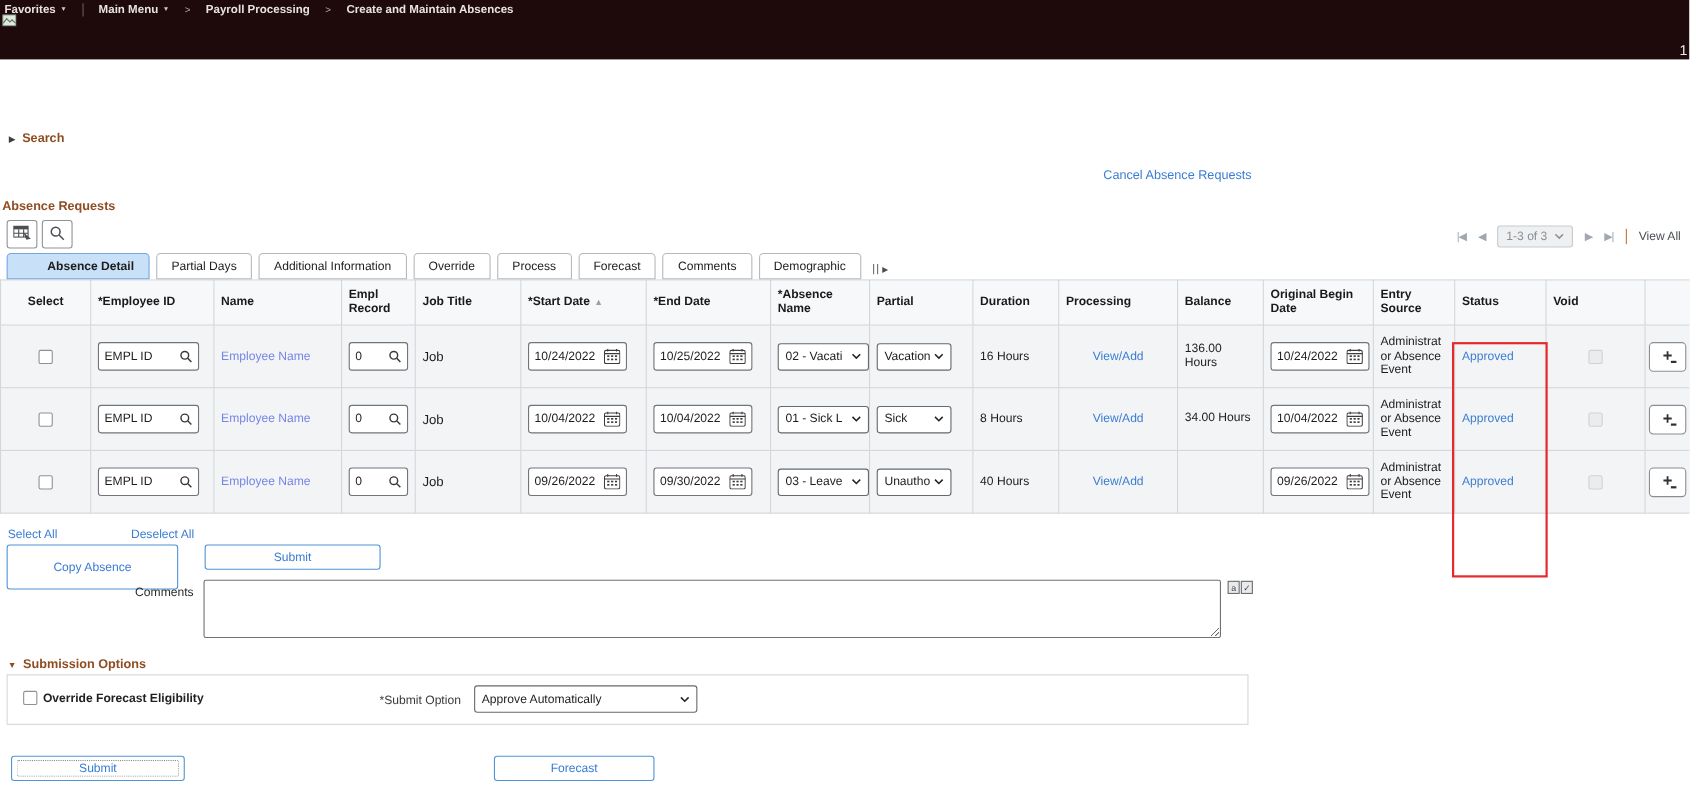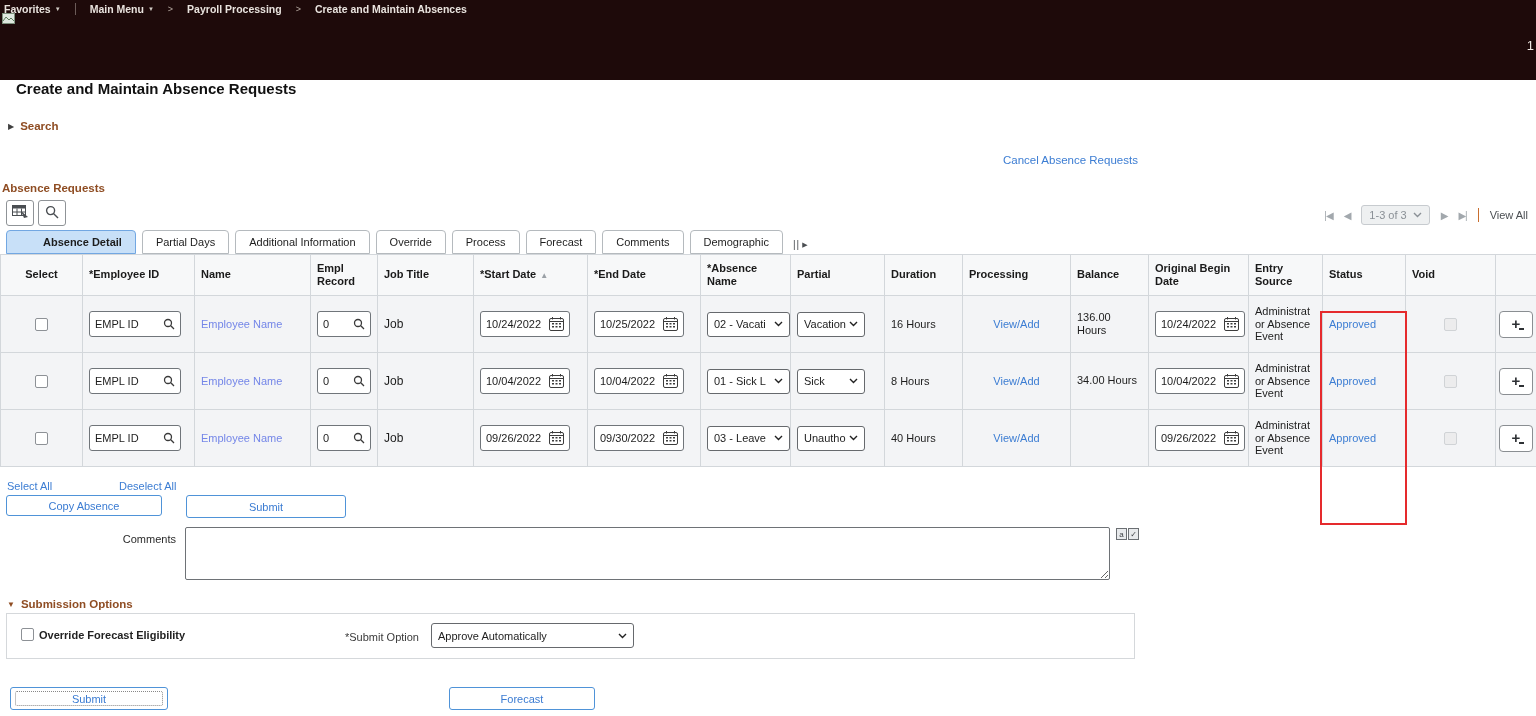--- a/index.html
+++ b/index.html
@@ -1,21 +1,21 @@
 <!DOCTYPE html>
 <html><head>
 <meta charset="utf-8">
 <style>
   * { margin:0; padding:0; box-sizing:border-box; }
   html,body { background:#fff; }
   body { font-family:"Liberation Sans","DejaVu Sans",sans-serif; font-size:11px; color:#1d1d1d; }
   .page { position:relative; width:1536px; height:716px; background:#fff; overflow:hidden; }
 
   
-  .topbar { position:absolute; left:0; top:0; width:1536px; height:80px; background:#1e0a0a; }
+  .topbar { position:absolute; left:0; top:0; width:1536px; height:54px; background:#1e0a0a; }
   .crumbs { display:flex; align-items:center; gap:8px; padding:3px 0 0 4px; color:#e9e3de; font-size:10.5px; font-weight:bold; }
   .crumb-btn { display:inline-flex; align-items:center; gap:4px; cursor:pointer; }
   .caret-down { font-size:6px; color:#cfc9c3; }
   .crumb-divider { width:1px; height:12px; background:#6b5b58; margin:0 6px; }
   .crumb-sep { color:#b9aca3; font-size:9px; font-weight:normal; margin:0 6px; }
   .crumb-link { cursor:pointer; }
   .topbar-one { position:absolute; right:2px; top:38px; color:#efe9e4; font-size:13px; }
   .img-placeholder { position:absolute; left:2px; top:13px; }
 
   
@@ -81,21 +81,21 @@
   .add-btn { position:relative; width:34px; height:27px; background:#fff; border:1px solid #8a8e92; border-radius:4px; cursor:pointer; display:inline-flex; align-items:center; justify-content:center; }
   .plusmark { font-size:15px; font-weight:600; color:#2e3135; line-height:1; margin-top:-2px; }
   .plusbar { position:absolute; right:8px; bottom:7px; width:5px; height:1.5px; background:#2e3135; }
 
   .red-box { position:absolute; left:1320px; top:57px; width:87px; height:214px; border:2px solid #e52a2d; pointer-events:none; }
 
   
   .sel-links { position:absolute; top:480px; font-size:11px; }
   .sel-all { left:7px; } .desel-all { left:119px; }
   .btn-blue { position:absolute; background:#fff; border:1px solid #4f93d8; border-radius:3px; color:#3a7bd2; font-size:11px; font-family:inherit; display:flex; align-items:center; justify-content:center; cursor:pointer; }
-  .btn-copy { left:6px; top:495px; width:156px; height:21px; }
+  .btn-copy { left:6px; top:495px; width:156px; height:41px; }
   .btn-delete { left:186px; top:495px; width:160px; height:23px; }
   .comments-label { position:absolute; left:56px; top:533px; width:120px; text-align:right; color:#2a2a2a; }
   .comments-area { position:absolute; left:185px; top:527px; width:925px; height:53px; border:1px solid #6e7276; border-radius:2px; font-family:inherit; font-size:11px; padding:3px; resize:both; }
   .comments-icons { position:absolute; left:1116px; top:528px; display:flex; gap:1px; }
   .mini-icon { width:11px; height:12px; border:1px solid #6b6f73; background:#e8eaec; color:#3e4246; font-size:8px; line-height:11px; text-align:center; cursor:pointer; }
 
   .submission-head { position:absolute; left:7px; top:598px; display:flex; align-items:center; gap:6px; cursor:pointer; }
   .submission-box { position:absolute; left:6px; top:613px; width:1129px; height:46px; border:1px solid #d5d8db; }
   .override-wrap { position:absolute; left:14px; top:14px; display:flex; align-items:center; gap:5px; font-weight:bold; color:#222; }
   .submit-opt-label { position:absolute; left:338px; top:17px; color:#3a3a3a; }
@@ -128,21 +128,20 @@
     </div>
     <span class="img-placeholder">
       <svg width="13" height="11" viewBox="0 0 13 11">
           <rect x="0.5" y="0.5" width="12" height="10" fill="#dfe8df" stroke="#7d917d"></rect>
           <path d="M1 8 L4 4 L7 7 L9 5 L12 8" fill="none" stroke="#5d7a5d" stroke-width="1"></path>
         </svg>
     </span>
     <span class="topbar-one">1</span>
   </header>
 
-  <h1 class="page-title">Create and Maintain Absence Requests</h1>
 
   <div class="search-row">
     <span class="disc-tri-right">▶</span>
     <span class="brown">Search</span>
   </div>
 
   <a class="lnk cancel-link">Cancel Absence Requests</a>
 
   <div class="brown section-label">Absence Requests</div>
 

